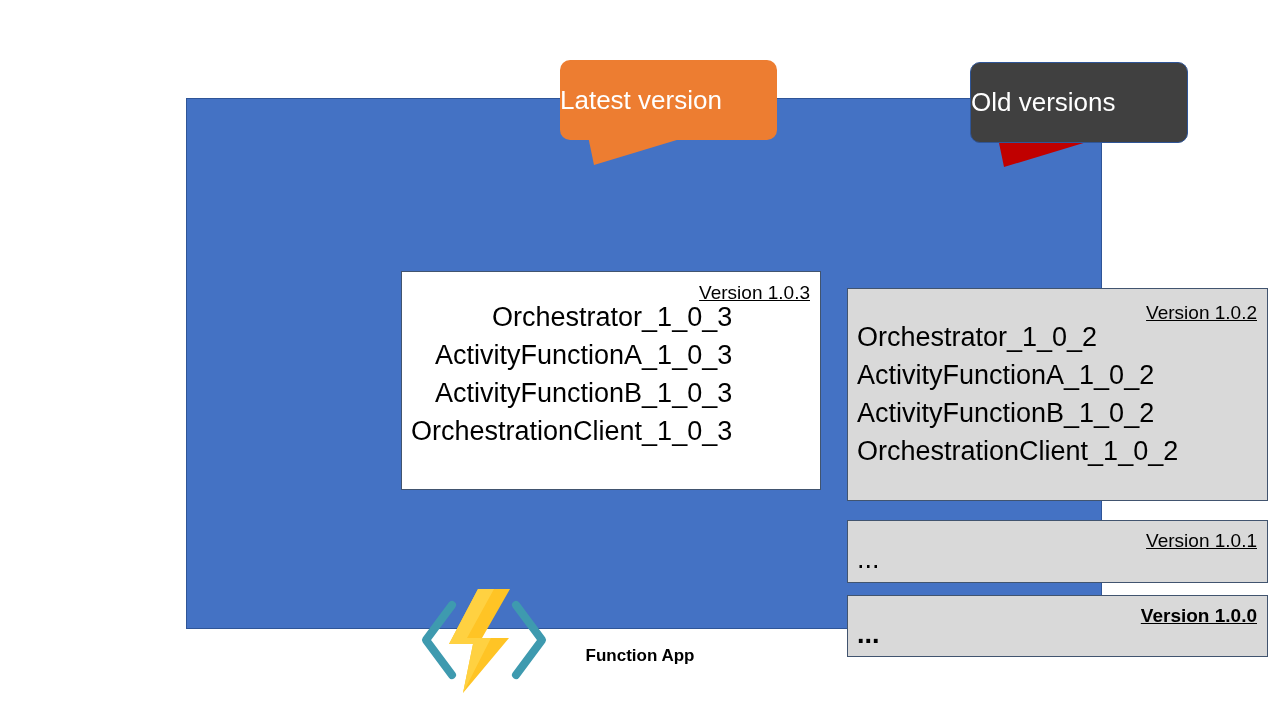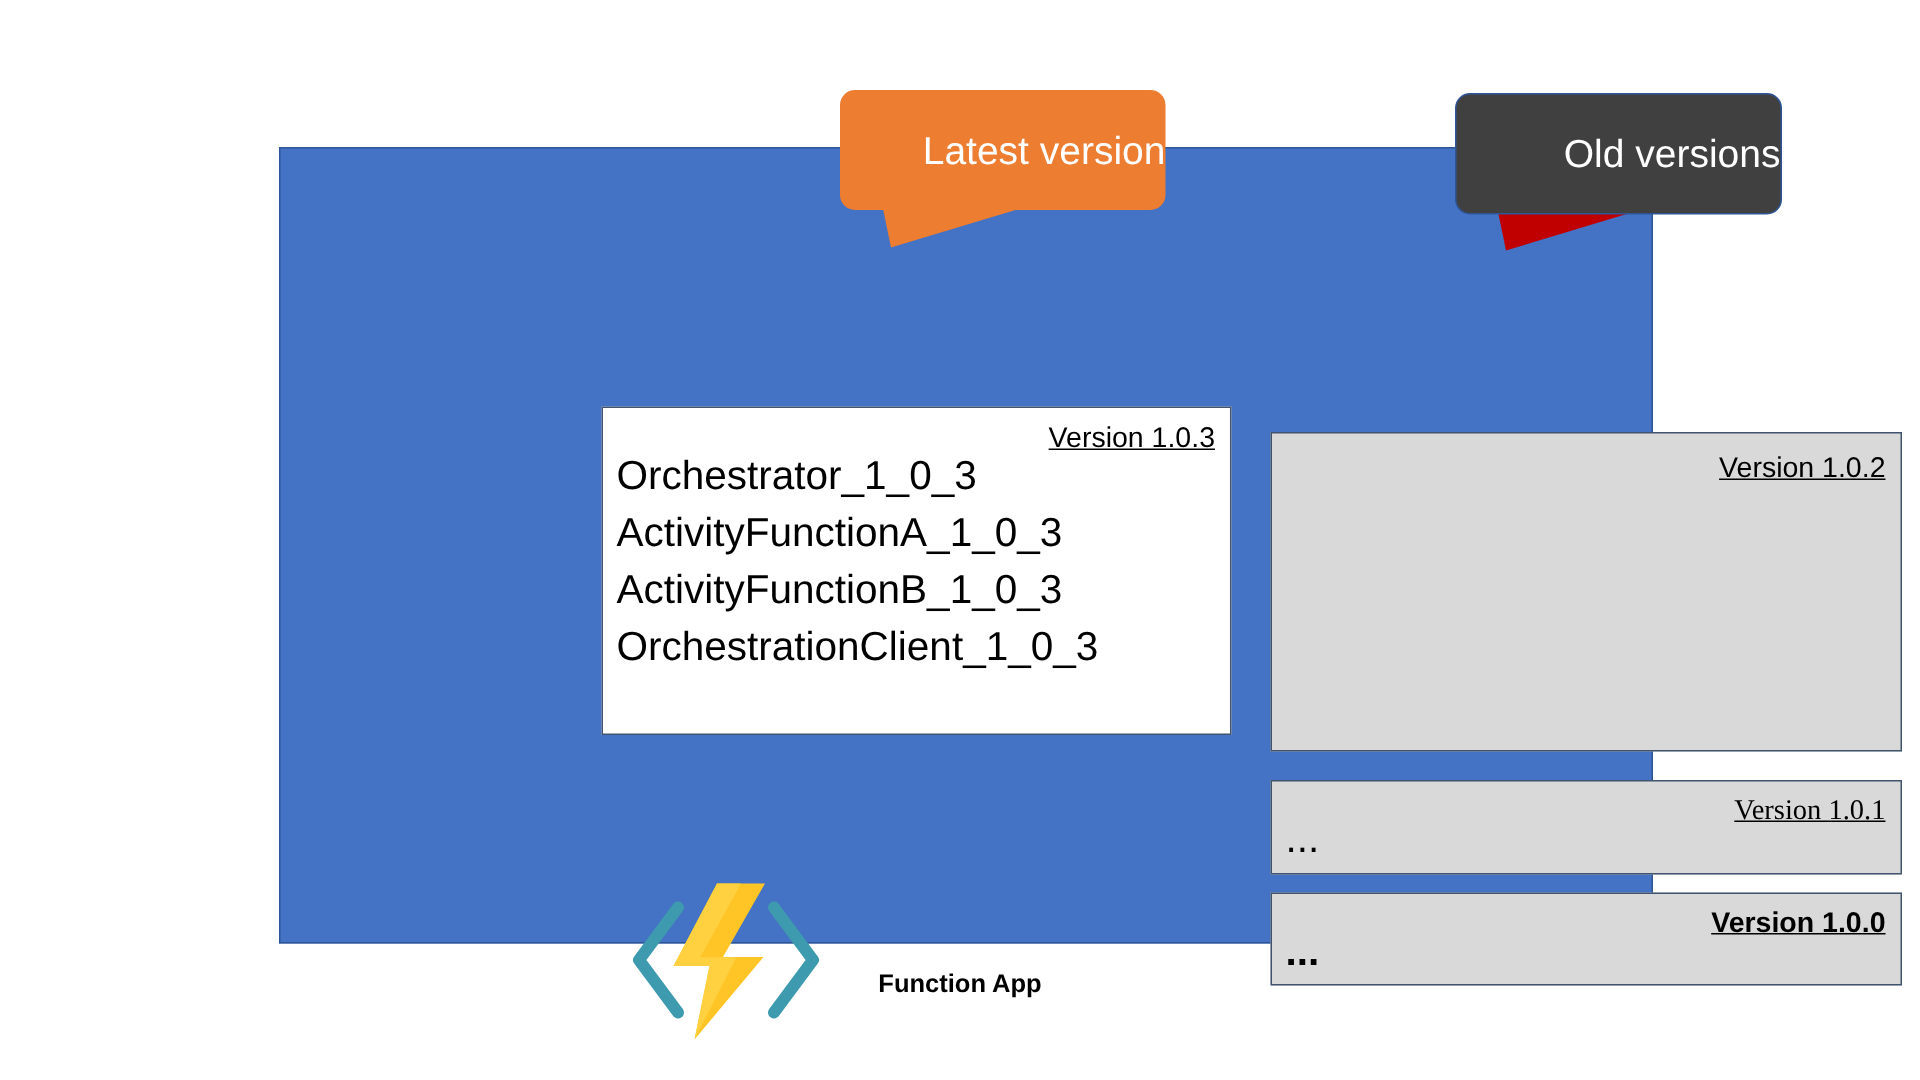--- a/index.html
+++ b/index.html
@@ -37,20 +37,21 @@
     position: absolute;
     box-sizing: border-box;
     border: 1px solid #41546F;
   }
   .panel-latest {
     left: 214px;
     top: 172px;
     width: 420px;
     height: 219px;
     background: #FFFFFF;
+    text-align: right;
   }
   .panel-old-1 {
     left: 660px;
     top: 189px;
     width: 421px;
     height: 213px;
     background: #D9D9D9;
     padding-left: 35px;
   }
   .panel-old-2 {
@@ -73,21 +74,21 @@
     position: absolute;
     right: 10px;
     color: #000000;
     font-size: 19px;
     line-height: 22px;
     text-decoration: underline;
     white-space: nowrap;
   }
   .panel-latest .version-label { top: 10px; }
   .panel-old-1  .version-label { top: 13px; }
-  .panel-old-2  .version-label { top: 9px; font-family: Liberation Serif, serif; }
+  .panel-old-2  .version-label { top: 9px; }
   .panel-old-3  .version-label { top: 9px; }
 
   .func-list {
     position: absolute;
     left: 9px;
     margin: 0;
     padding: 0;
     list-style: none;
     color: #000000;
     font-size: 27px;
@@ -105,21 +106,21 @@
     line-height: 30px;
   }
   .panel-old-2 .ellipsis-text { top: 23px; }
   .panel-old-3 .ellipsis-text { top: 23px; }
 
   
   .callout {
     position: absolute;
     display: flex;
     align-items: center;
-    justify-content: flex-end;
+    justify-content: flex-start;
     border-radius: 10px;
     color: #FFFFFF;
     font-size: 26px;
     white-space: nowrap;
   }
   .callout-latest {
     left: 560px;
     top: 60px;
     width: 217px;
     height: 80px;
@@ -199,20 +200,26 @@
       <ul class="func-list">
         <li>Orchestrator_1_0_3</li>
         <li>ActivityFunctionA_1_0_3</li>
         <li>ActivityFunctionB_1_0_3</li>
         <li>OrchestrationClient_1_0_3</li>
       </ul>
     </div>
 
     <div class="version-panel panel-old-1">
       <div class="version-label">Version 1.0.2</div>
+      <ul class="func-list">
+        <li>Orchestrator_1_0_2</li>
+        <li>ActivityFunctionA_1_0_2</li>
+        <li>ActivityFunctionB_1_0_2</li>
+        <li>OrchestrationClient_1_0_2</li>
+      </ul>
     </div>
 
     <div class="version-panel panel-old-2">
       <div class="version-label">Version 1.0.1</div>
       <div class="ellipsis-text">...</div>
     </div>
 
     <div class="version-panel panel-old-3">
       <div class="version-label">Version 1.0.0</div>
       <div class="ellipsis-text">...</div>

